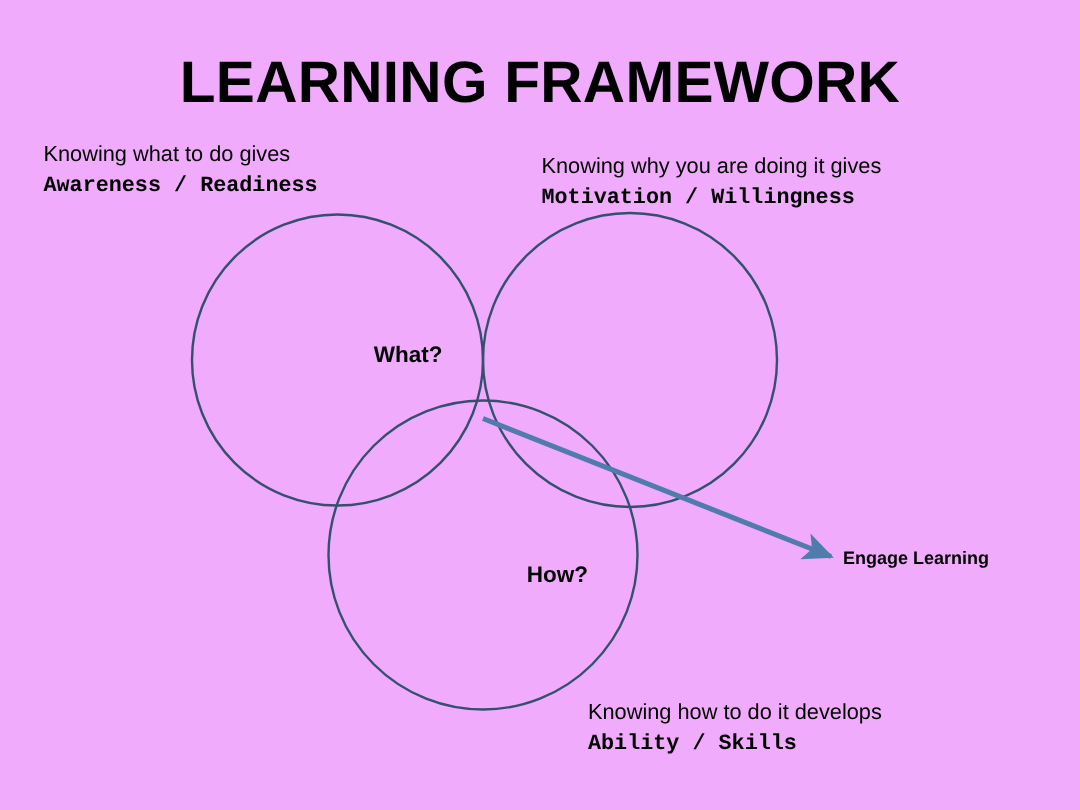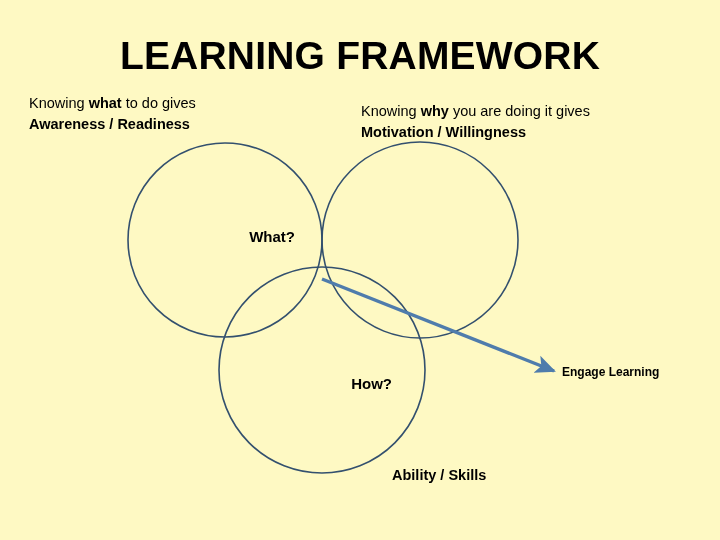--- a/index.html
+++ b/index.html
@@ -61,42 +61,42 @@
 
   
   .caption {
     position: absolute;
     font-size: 14.5px;
     line-height: 21px;
     color: #000000;
     white-space: nowrap;
   }
   .caption .line { display: block; }
-  .caption b { font-weight: bold; }
-  .caption .line-strong { font-weight: bold; }
+  .caption b { font-weight: normal; }
+  .caption .line-strong { font-weight: bold; font-family: Liberation Mono, monospace; }
 
   .caption-what { left: 29px;  top: 93px; }
   .caption-why  { left: 361px; top: 101px; }
   .caption-how  { left: 392px; top: 465px; }
 
   
   .engage-label {
     position: absolute;
     left: 562px;
     top: 365px;
     font-size: 12px;
     font-weight: bold;
     color: #000000;
     white-space: nowrap;
   }
 </style>
 </head>
 <body style="background: rgb(255, 255, 255);">
 
-<div id="slide" style="background: #fef9c3;">
+<div id="slide" style="background: #f0abfc;">
 
   <div class="slide-title">LEARNING FRAMEWORK</div>
 
   <svg class="venn-layer" viewBox="0 0 720 540">
     <defs>
       <marker id="arrowhead" markerWidth="7" markerHeight="7" refX="5.4" refY="3" orient="auto" markerUnits="strokeWidth">
         <path d="M0,0.3 L6,3 L0,5.7 L1.4,3 Z" fill="#4F7CAC"></path>
       </marker>
     </defs>
 
@@ -114,18 +114,19 @@
     <span class="line"><span>Knowing </span><b>what</b><span> to do gives</span></span>
     <span class="line line-strong">Awareness / Readiness</span>
   </div>
 
   <div class="caption caption-why">
     <span class="line"><span>Knowing </span><b>why</b><span> you are doing it gives</span></span>
     <span class="line line-strong">Motivation / Willingness</span>
   </div>
 
   <div class="caption caption-how">
+    <span class="line"><span>Knowing </span><b>how</b><span> to do it develops</span></span>
     <span class="line line-strong">Ability / Skills</span>
   </div>
 
   <div class="engage-label">Engage Learning</div>
 
 </div>
 
 </body></html>

